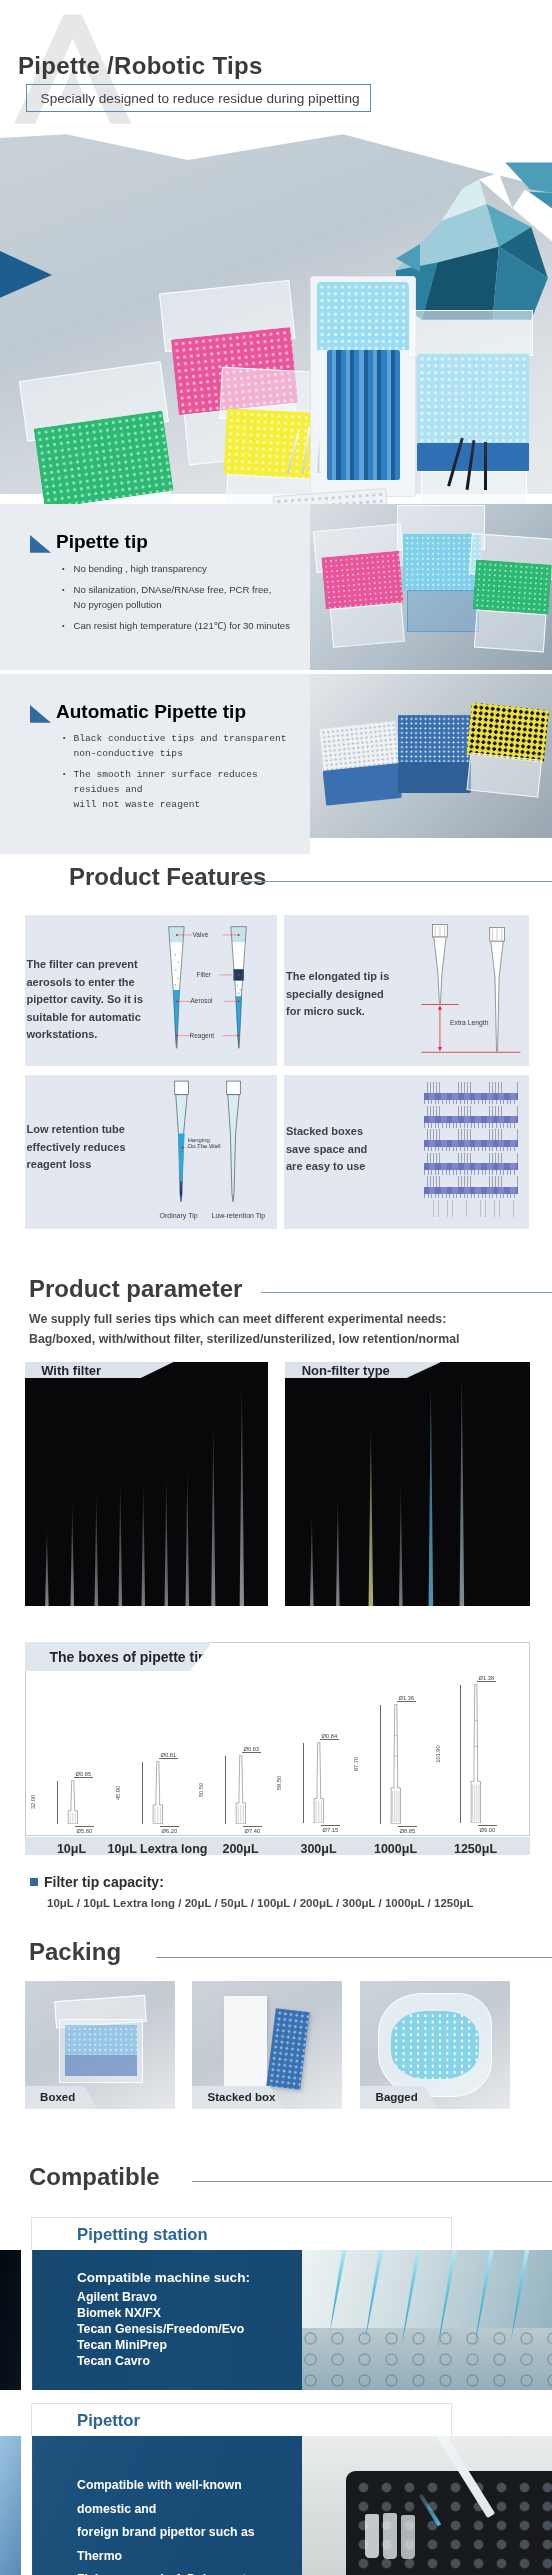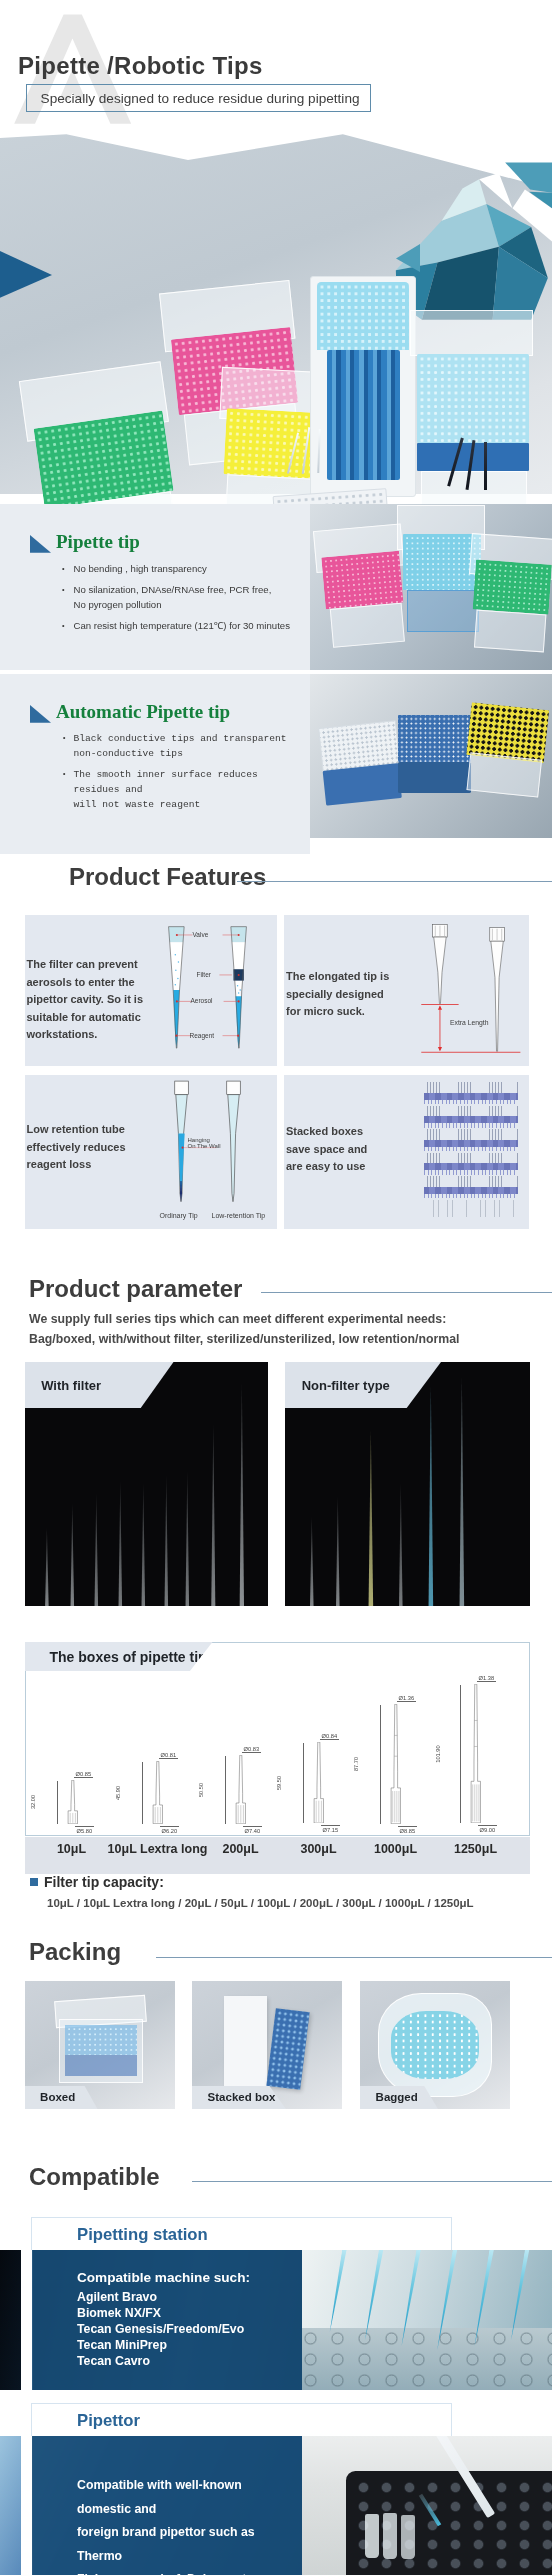--- a/index.html
+++ b/index.html
@@ -34,21 +34,21 @@
   .dots { background-size:6.8px 6.8px; background-position:1.6px 1.6px; }
   .loose-tip { position:absolute; width:1.6px; background:linear-gradient(#f8fbfd,#c2ccd4); }
   .loose-tip.dark { background:linear-gradient(#2c3340,#11151d); width:2.6px; }
 
   
   .info-panel { position:absolute; left:0; width:310px; background:#e9edf2; }
   .info-photo { position:absolute; left:310px; width:242px;
                 background:linear-gradient(135deg,#d9dfe4 0%,#b3bfc9 55%,#93a2ae 100%); overflow:hidden; }
   .tri-bullet { position:absolute; width:21px; height:17.7px; background:#2f6b9e;
                 clip-path:polygon(0 0,100% 100%,0 100%); }
-  .info-title { position:absolute; left:56px; font-size:19px; font-weight:bold; color:#15803d;font-family:Liberation Serif, serif; }
+  .info-title { position:absolute; left:56px; font-size:19px; font-weight:bold; color:#000000; }
   .info-bullets { position:absolute; left:62px; margin:0; padding:0; list-style:none; }
   .info-bullets li { position:relative; font-size:9.6px; color:#3a3a3a; line-height:1.55;
                      margin-bottom:6.3px; padding-left:11.5px; }
   .info-bullets li::before { content:"•"; position:absolute; left:0; top:1px; font-size:7.3px; color:#3a3a3a; }
   .mini-box { position:absolute; }
   .mini-box .m-lid { position:absolute; left:-8%; top:-30%; width:110%; height:45%;
                      background:rgba(250,253,255,0.45); border:1px solid rgba(255,255,255,0.85); }
   .mini-box .m-tray { position:absolute; left:0; top:0; width:100%; height:58%; border-radius:1px; }
   .mini-box .m-base { position:absolute; left:5%; top:58%; width:90%; height:42%;
                       background:rgba(244,249,252,0.45); border:1px solid rgba(255,255,255,0.8); }
@@ -67,32 +67,32 @@
   .stack .unit { margin-bottom:1.6px; }
   .stack .fr-top { height:10.4px; background:repeating-linear-gradient(90deg,#9aa3b8 0 0.5px,transparent 0.5px 3.1px); }
   .stack .bar { height:7.3px; background:repeating-linear-gradient(90deg,#6a74b8 0 5.2px,#7d87c9 5.2px 11.5px); }
   .stack .fr-bot { height:4.2px; background:repeating-linear-gradient(90deg,rgba(125,135,201,.8) 0 1px,transparent 1px 3.6px); }
   .stack .hang { height:17.7px; background:repeating-linear-gradient(90deg,#b0b8c4 0 0.5px,transparent 0.5px 4.7px);
                  opacity:.8; }
 
   
   .intro { position:absolute; left:29px; font-size:12.3px; font-weight:bold; color:#4a4a4a; }
   .darkphoto { position:absolute; top:1362px; height:244px; background:#08080a; overflow:hidden; }
-  .photo-tab { position:absolute; left:0; top:0; height:46px; background:#dce2ea;
+  .photo-tab { position:absolute; left:0; top:0; height:16px; background:#dce2ea;
                clip-path:polygon(0 0,100% 0,78% 100%,0 100%); display:flex; align-items:center; }
   .photo-tab span { font-size:13px; font-weight:bold; color:#1f2328; padding-left:16.7px; }
   .spike { position:absolute; bottom:0; clip-path:polygon(50% 0,63% 100%,37% 100%); width:13.6px; }
 
   
   .size-outer { position:absolute; left:24.5px; top:1642px; width:505px; height:194px;
                 border:0.5px solid #b9cdda; background:#fff; box-sizing:border-box; }
   .size-tab { position:absolute; left:24.5px; top:1642px; width:188px; height:29px; background:#e2e7ee;
               clip-path:polygon(0 0,100% 0,88% 100%,0 100%); display:flex; align-items:center; }
   .size-tab span { font-size:14px; font-weight:bold; color:#1f2328; padding-left:25px; }
-  .size-strip { position:absolute; left:24.5px; top:1837px; width:505px; height:37px; background:#dfe3ea; }
+  .size-strip { position:absolute; left:24.5px; top:1837px; width:505px; height:18px; background:#dfe3ea; }
   .size-strip span { position:absolute; top:4.7px; transform:translateX(-50%); font-size:12.5px;
                      font-weight:bold; color:#2a2a2a; white-space:nowrap; }
   .sfig { position:absolute; width:63px; }
   .sfig svg { position:absolute; left:23.5px; top:0; }
   .d-top { position:absolute; left:33px; top:-9.4px; font-size:5.7px; color:#444;
            border-bottom:0.5px solid #666; padding:0 1.6px 0.5px 1.6px; white-space:nowrap; }
   .d-bot { position:absolute; left:34px; font-size:5.7px; color:#444;
            border-top:0.5px solid #666; padding:0.5px 1.6px 0 1.6px; white-space:nowrap; }
   .d-h  { position:absolute; left:-14.6px; top:50%; transform:translate(0,-50%) rotate(-90deg);
           font-size:5.7px; color:#444; white-space:nowrap; }

